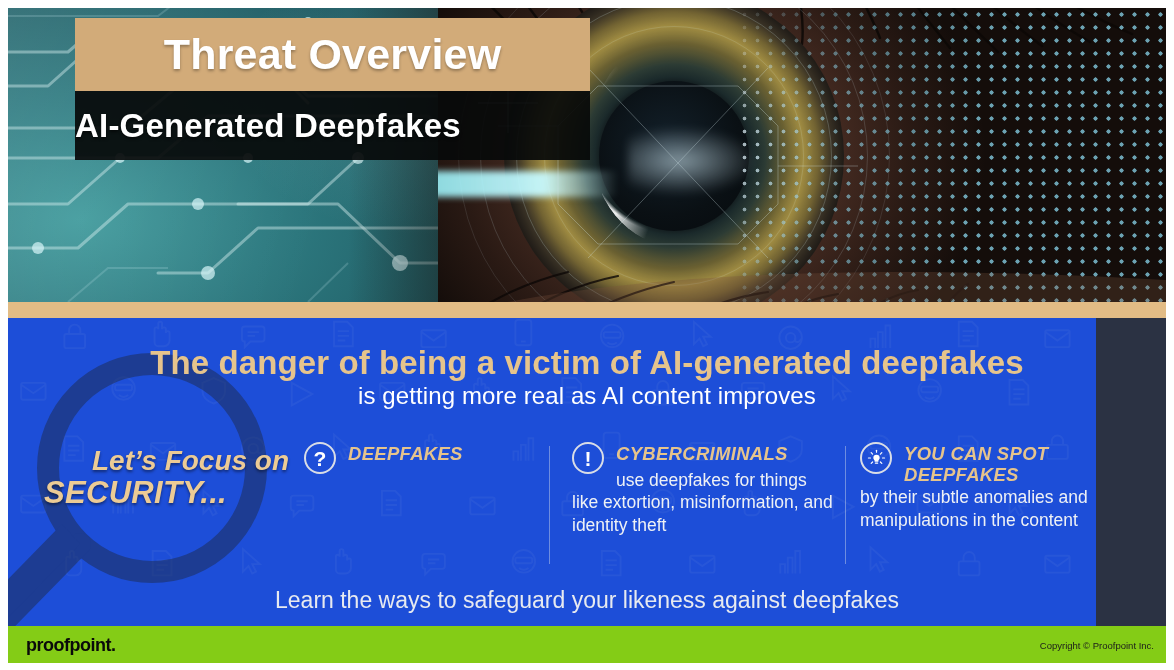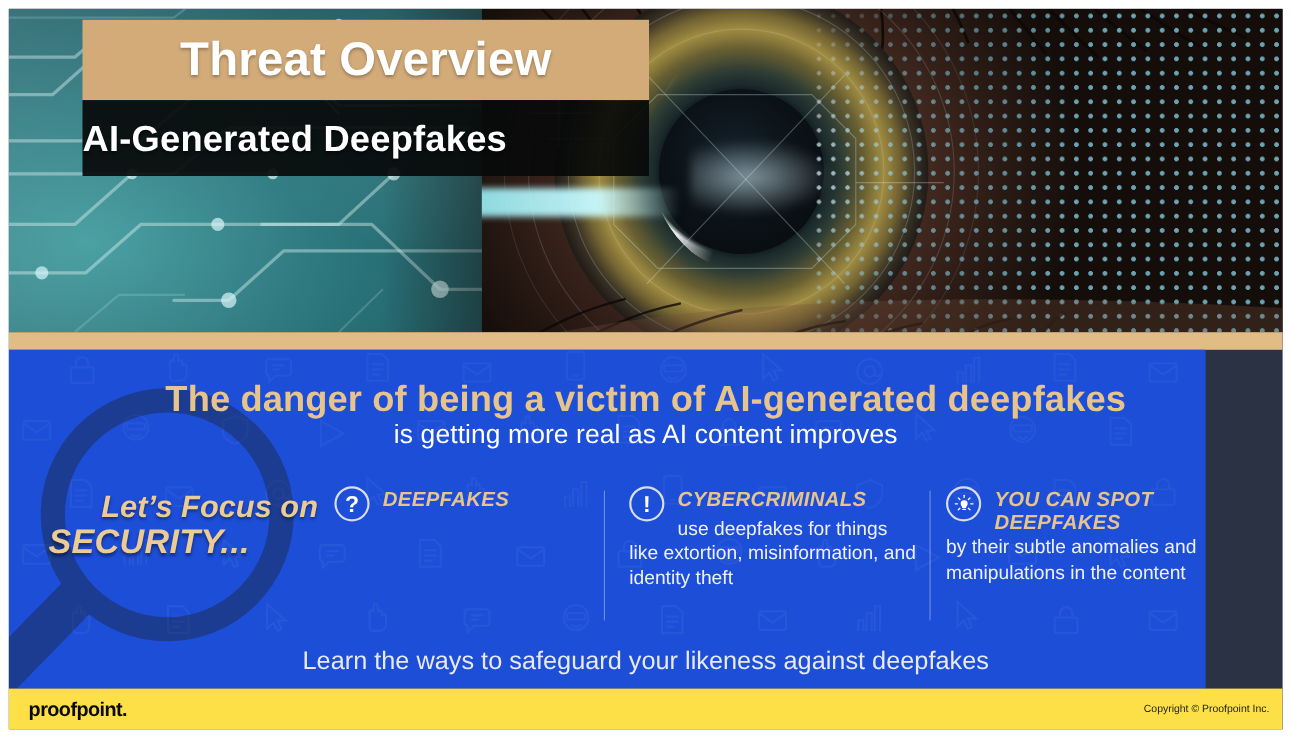--- a/index.html
+++ b/index.html
@@ -242,21 +242,21 @@
   .tagline {
     position: absolute; left: 0; top: 258px; width: 1158px;
     text-align: center;
     color: #e7eaf0; font-size: 23px; font-weight: 400; margin-top: 11px;
   }
 
   
   .footer {
     position: absolute; left: 0; top: 618px;
     width: 1158px; height: 37px;
-    background: #fde047;
+    background: #84cc16;
   }
   .logo {
     position: absolute; left: 18px; top: 50%; transform: translateY(-50%);
     color: #0a0a0a; font-size: 18px; font-weight: 700; letter-spacing: -.5px;
   }
   .copyright {
     position: absolute; right: 12px; top: 50%; transform: translateY(-50%);
     color: #1c1c1c; font-size: 9.5px; font-weight: 400;
   }
 </style>

